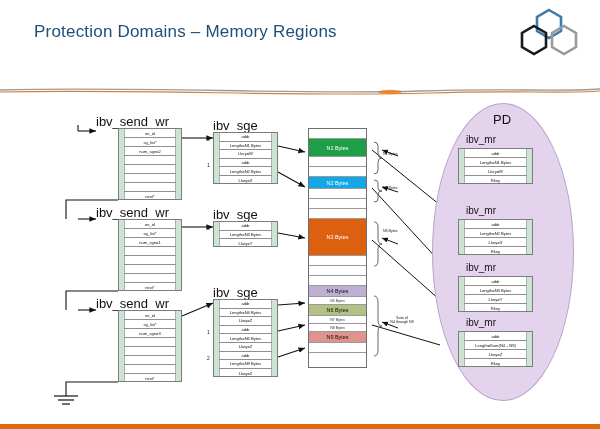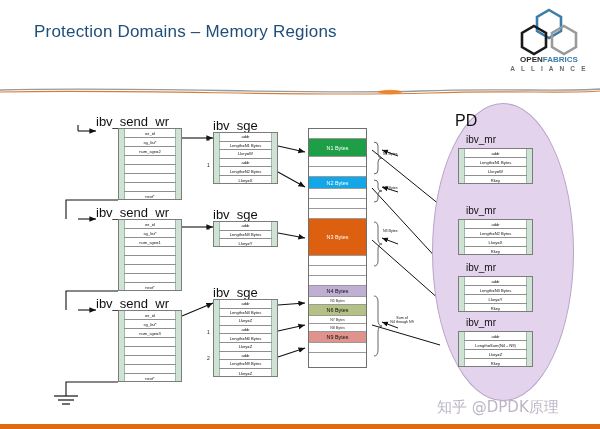--- a/index.html
+++ b/index.html
@@ -55,22 +55,22 @@
         display:flex;align-items:center;justify-content:center;
         font-size:5.4px;color:#111;white-space:nowrap;}
   .memcol .cell.small{font-size:3.6px;color:#333;}
   .memcol .cell:last-child{border-bottom:none;}
 
   
   .pd{
     position:absolute;left:432px;top:103px;width:140px;height:296px;
     background:#e3d3ec;border:1px solid #b9a4c8;border-radius:50%;
   }
-  .pd-label{position:absolute;left:455px;top:112px;width:94px;text-align:left;
-    font-size:16px;color:#111;}
+  .pd-label{position:absolute;left:455px;top:112px;width:94px;text-align:center;
+    font-size:13px;color:#111;}
 
   
   .ann{position:absolute;font-size:3.6px;color:#111;white-space:nowrap;line-height:1.25;}
   .ann.c{text-align:center;}
 
   svg.overlay{position:absolute;left:0;top:0;width:600px;height:429px;pointer-events:none;}
 
   
   .wm{position:absolute;left:437px;top:398px;font-size:15px;color:#b9b2c4;
       font-family:"DejaVu Sans", sans-serif;white-space:nowrap;opacity:.95;}
@@ -82,26 +82,20 @@
 <div id="slide">
 
   <div class="title">Protection Domains – Memory Regions</div>
 
   <div class="logo">
     <svg viewBox="0 0 86 52" width="86" height="52" aria-hidden="true">
       <polygon points="43,2 55,9 55,23 43,30 31,23 31,9" fill="none" stroke="#3c7ca8" stroke-width="2.6"></polygon>
       <polygon points="28,18 40,25 40,39 28,46 16,39 16,25" fill="none" stroke="#1a1a1a" stroke-width="2.6"></polygon>
       <polygon points="58,18 70,25 70,39 58,46 46,39 46,25" fill="none" stroke="#9a9a9a" stroke-width="2.6"></polygon>
     </svg>
-  </div>
-  <div class="logo-text">
-    <div>
-      <span class="of1">OPEN</span><span class="of2">FABRICS</span>
-    </div>
-    <div class="ofsub">A L L I A N C E</div>
   </div>
 
   <svg class="divider" viewBox="0 0 600 16" preserveAspectRatio="none">
     <path d="M0,7 C140,3 300,12 420,8 C500,5 560,9 600,6" fill="none" stroke="#9a9a9a" stroke-width="1.4"></path>
     <path d="M0,9 C150,6 300,14 430,10 C510,7 565,11 600,8" fill="none" stroke="#c96a1c" stroke-width="1.2" opacity=".85"></path>
     <ellipse cx="390" cy="9" rx="12" ry="2.2" fill="#f07a12" opacity=".8"></ellipse>
   </svg>
 
   <svg class="overlay" viewBox="0 0 600 429">
     <defs>
@@ -339,15 +333,14 @@
     <div class="lcap"></div>
     <div class="rcap"></div>
     <div class="rows">
       <div class="row" style="height:9px;">addr</div>
       <div class="row" style="height:9px;">Length=Sum(N4→N9)</div>
       <div class="row" style="height:9px;">Lkey=Z</div>
       <div class="row" style="height:9px;">Rkey</div>
     </div>
   </div>
 
-  <div class="wm">知乎 @DPDK原理</div>
   <div class="bottombar"></div>
 </div>
 
 </body></html>

